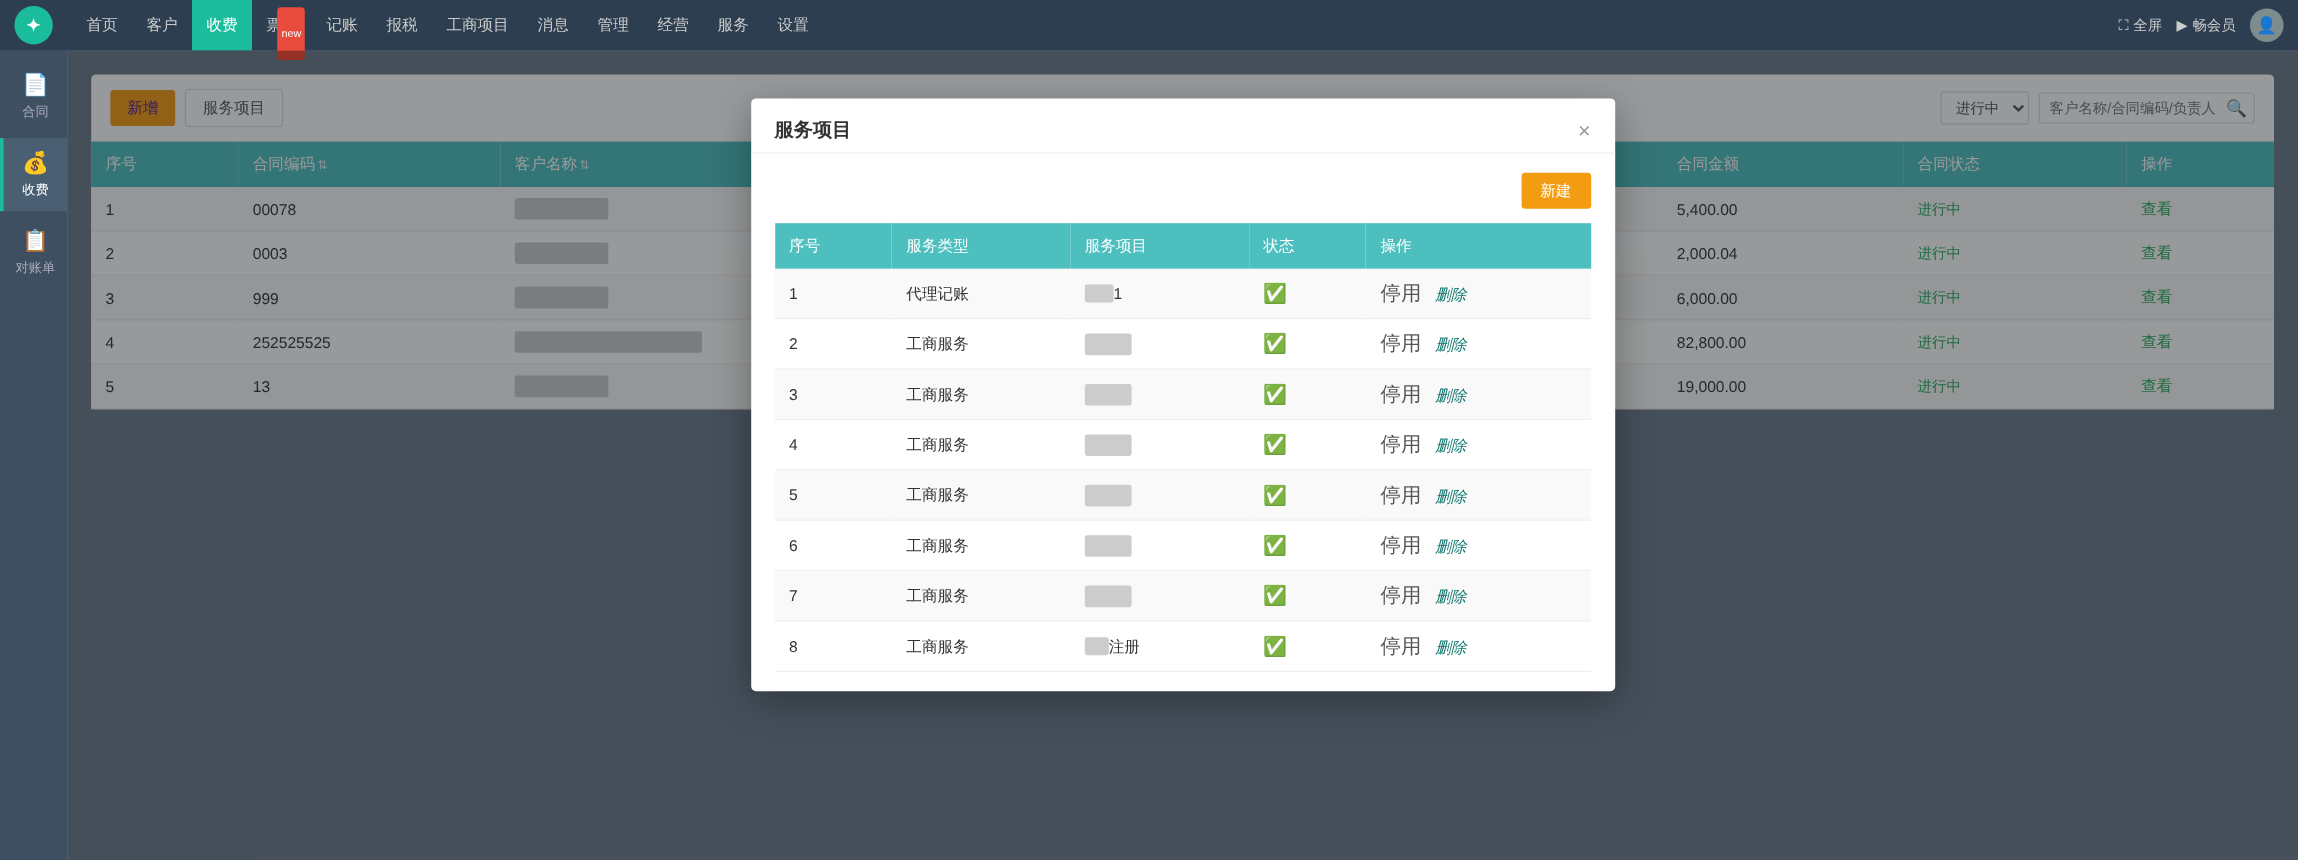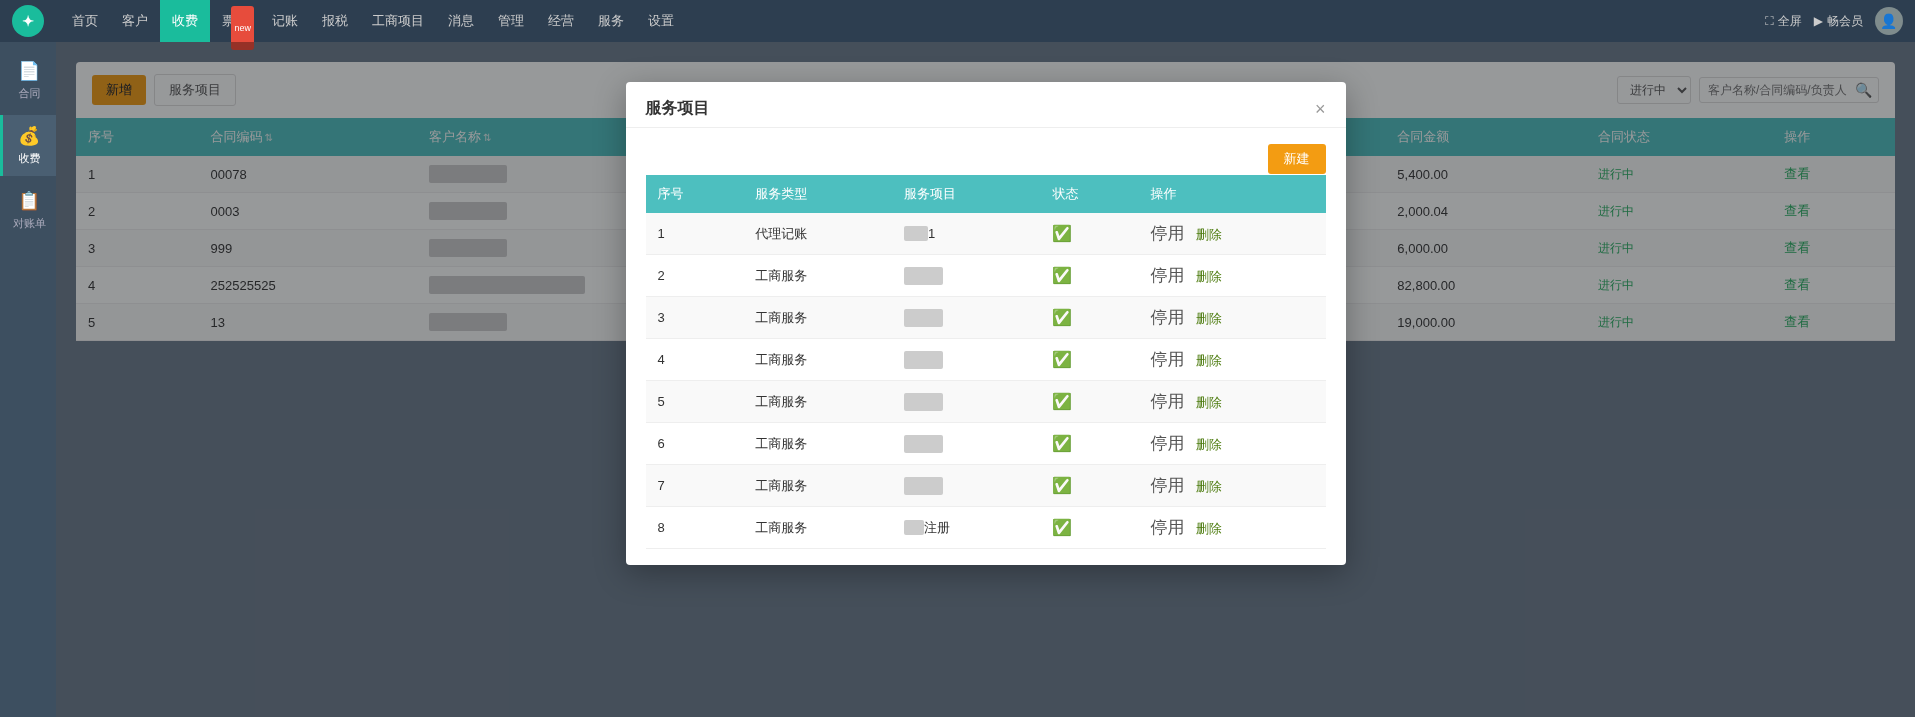--- a/index.html
+++ b/index.html
@@ -68,21 +68,21 @@
 
     
     .bg-panel {
       background: white; border-radius: 4px; padding: 0;
       opacity: 0.85;
     }
     .bg-panel .panel-toolbar {
       padding: 12px 16px; display: flex; align-items: center; gap: 8px;
     }
     .btn-new-orange {
-      background: #f39c12; color: #0f172a; border: none;
+      background: #f39c12; color: #4c1d95; border: none;
       padding: 6px 14px; border-radius: 3px; cursor: pointer; font-size: 13px;
     }
     .btn-service-item {
       background: white; border: 1px solid #ddd; color: #555;
       padding: 6px 14px; border-radius: 3px; cursor: pointer; font-size: 13px;
     }
     .filter-area {
       margin-left: auto; display: flex; align-items: center; gap: 8px;
     }
     .filter-select {
@@ -144,21 +144,21 @@
       border-bottom: 1px solid #eee;
     }
     .modal-title {
       font-size: 16px; font-weight: bold; color: #333;
     }
     .modal-close {
       color: #999; cursor: pointer; font-size: 18px; line-height: 1;
       background: none; border: none;
     }
     .modal-body { padding: 16px 20px; flex: 1; overflow-y: auto; }
-    .modal-toolbar { text-align: right; margin-bottom: 1px; }
+    .modal-toolbar { text-align: right; margin-bottom: 12px; }
     .btn-modal-new {
       background: #f39c12; color: white; border: none;
       padding: 6px 16px; border-radius: 3px; cursor: pointer; font-size: 13px;
     }
 
     
     .modal-table { width: 100%; border-collapse: collapse; }
     .modal-table thead tr { background: #4dbfbf; color: white; }
     .modal-table thead th {
       padding: 10px 12px; text-align: left; font-weight: normal;
@@ -170,21 +170,21 @@
       padding: 9px 12px; font-size: 13px; color: #333;
       border-bottom: 1px solid #eee;
     }
     .check-icon {
       color: #27ae60; font-size: 16px;
     }
     .action-stop {
       color: #555; cursor: pointer; font-size: 17px; margin-right: 8px;
     }
     .action-delete {
-      color: #4d7c0f; cursor: pointer; font-size: 13px;
+      color: #0f766e; cursor: pointer; font-size: 13px; font-style: italic;
     }
     
     .modal-body::-webkit-scrollbar { width: 6px; }
     .modal-body::-webkit-scrollbar-track { background: #f1f1f1; }
     .modal-body::-webkit-scrollbar-thumb { background: #ccc; border-radius: 3px; }
 
     .sort-icon { font-size: 10px; margin-left: 2px; color: #e0f0f0; }
   </style>
 </head>
 <body>

